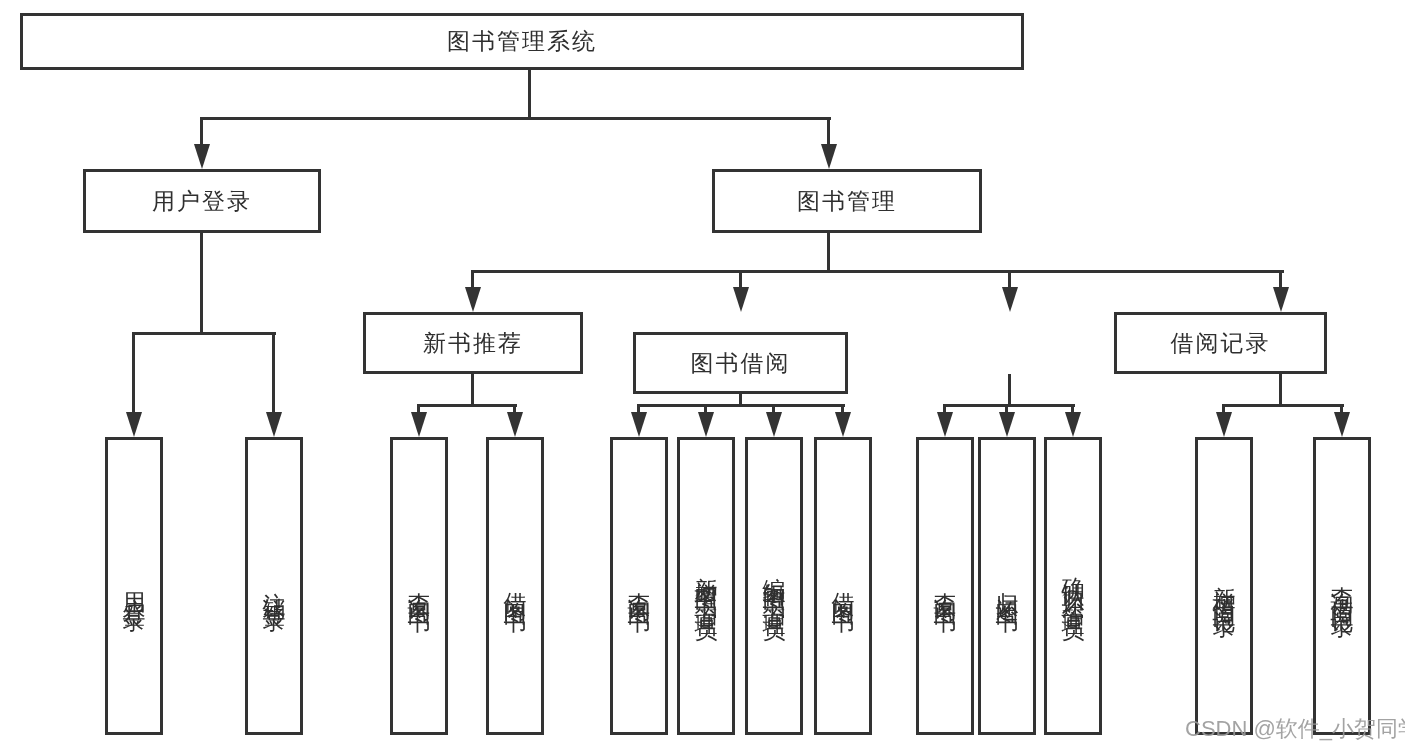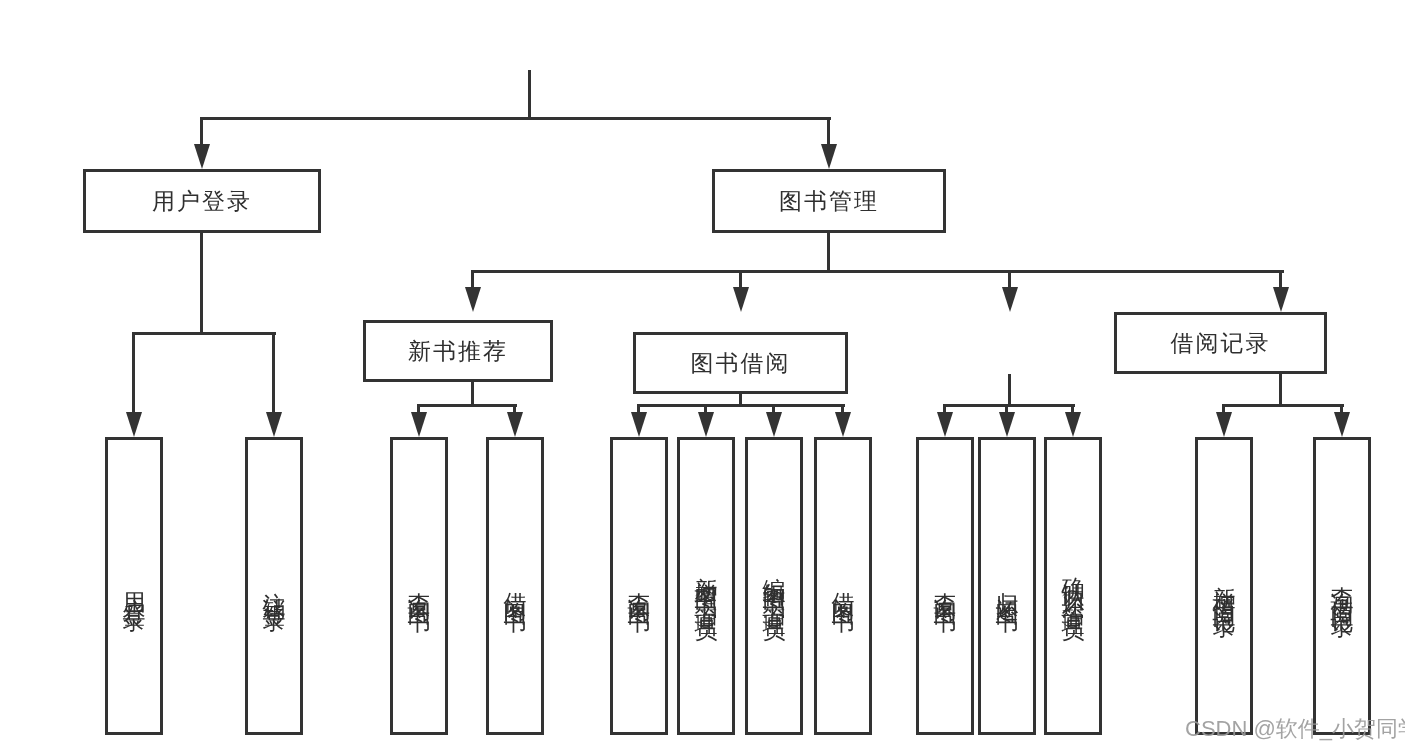--- a/index.html
+++ b/index.html
@@ -17,29 +17,32 @@
   .ar{position:absolute;width:0;height:0;border-left:8px solid transparent;
       border-right:8px solid transparent;border-top:25px solid #333;z-index:1;}
   .wm{position:absolute;left:1185px;top:714px;font-size:22px;color:#9a9a9a;
       letter-spacing:0;white-space:nowrap;z-index:4;opacity:.9;}
 </style>
 </head>
 <body>
 
 <div class="canvas">
 
+  <div class="box" style="left:20px;top:13px;width:1004px;height:57px">
+    <span>图书管理系统</span>
+  </div>
 
   <div class="box" style="left:83px;top:169px;width:238px;height:64px">
     <span>用户登录</span>
   </div>
-  <div class="box" style="left:712px;top:169px;width:234px;height:64px">
+  <div class="box" style="left:712px;top:169px;width:270px;height:64px">
     <span>图书管理</span>
   </div>
 
-  <div class="box" style="left:363px;top:320px;width:190px;height:62px">
+  <div class="box" style="left:363px;top:312px;width:220px;height:62px">
     <span>新书推荐</span>
   </div>
   <div class="box" style="left:633px;top:332px;width:215px;height:62px">
     <span>图书借阅</span>
   </div>
   <div class="box" style="left:1114px;top:312px;width:213px;height:62px">
     <span>借阅记录</span>
   </div>
 
   <div class="box leaf" style="left:105px">

